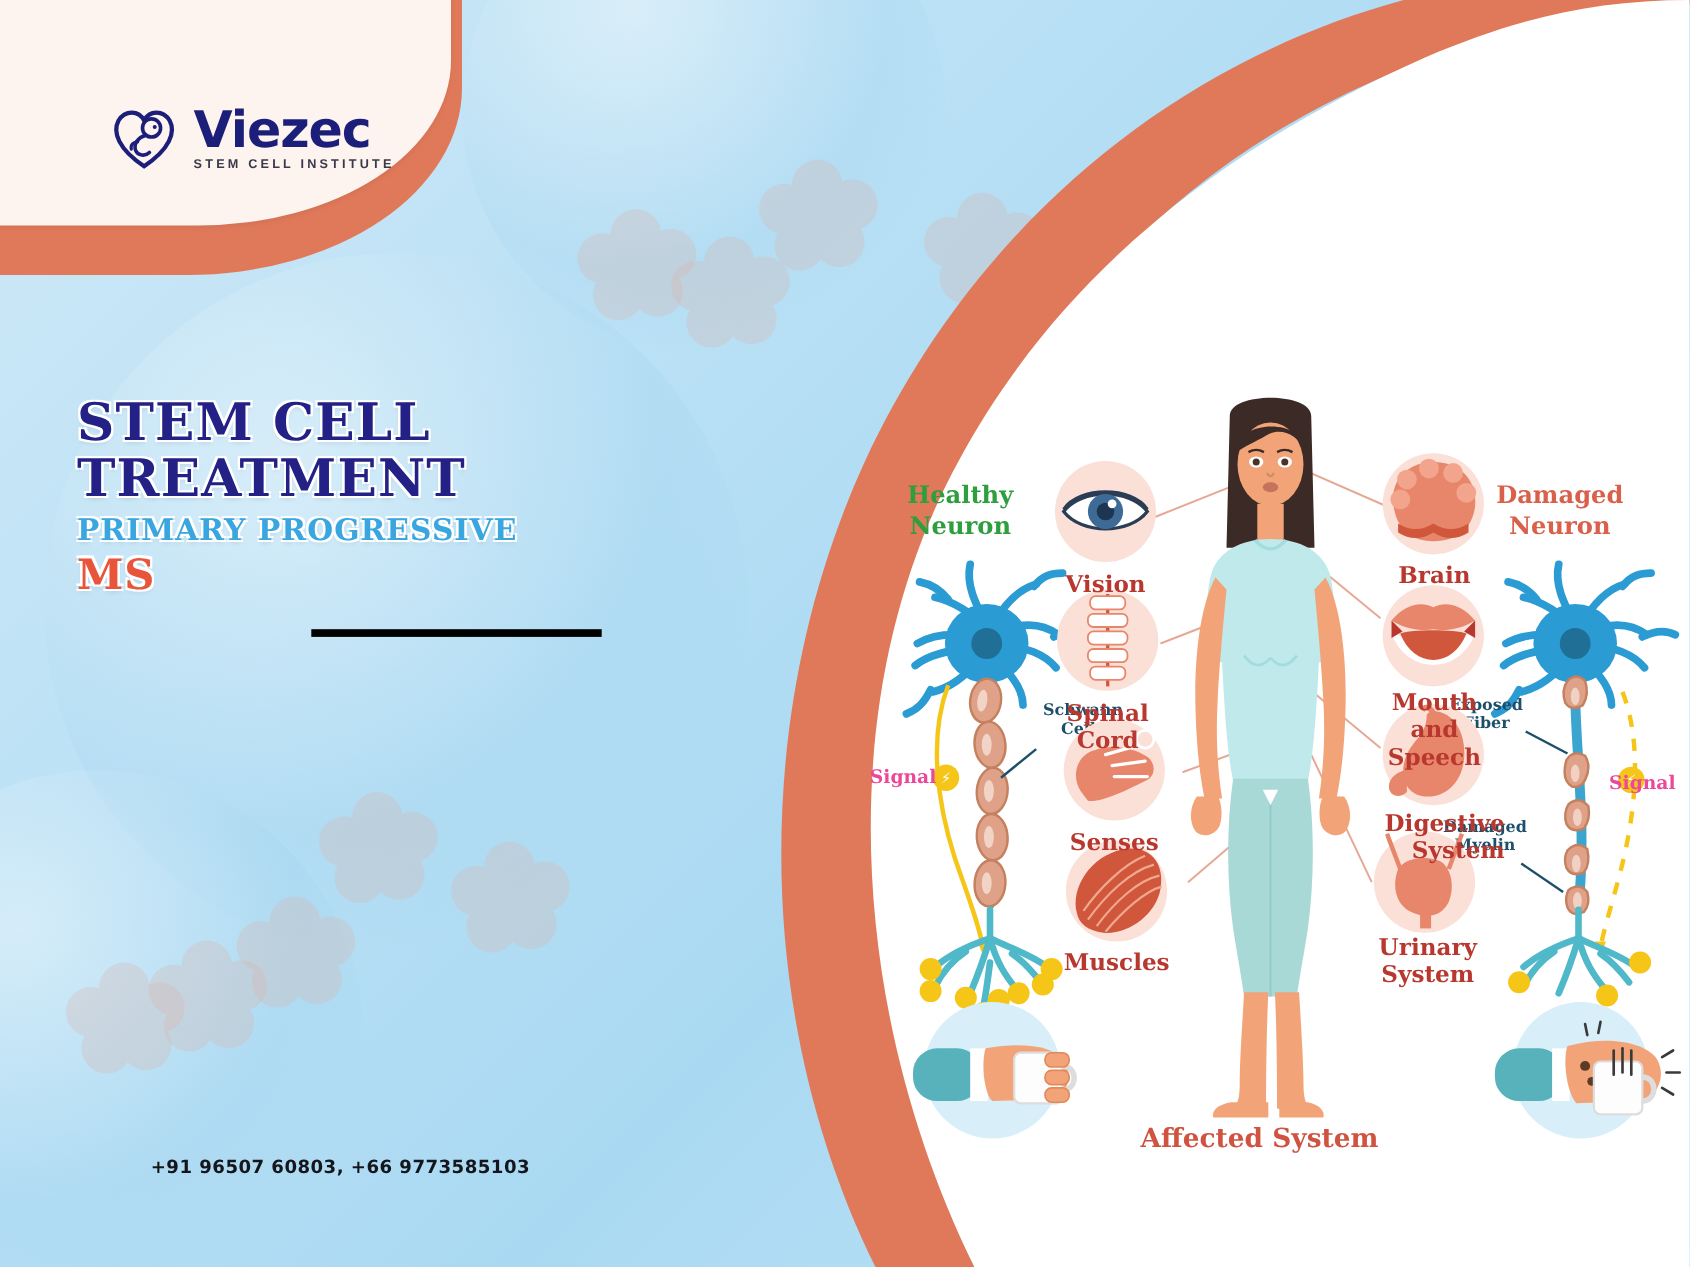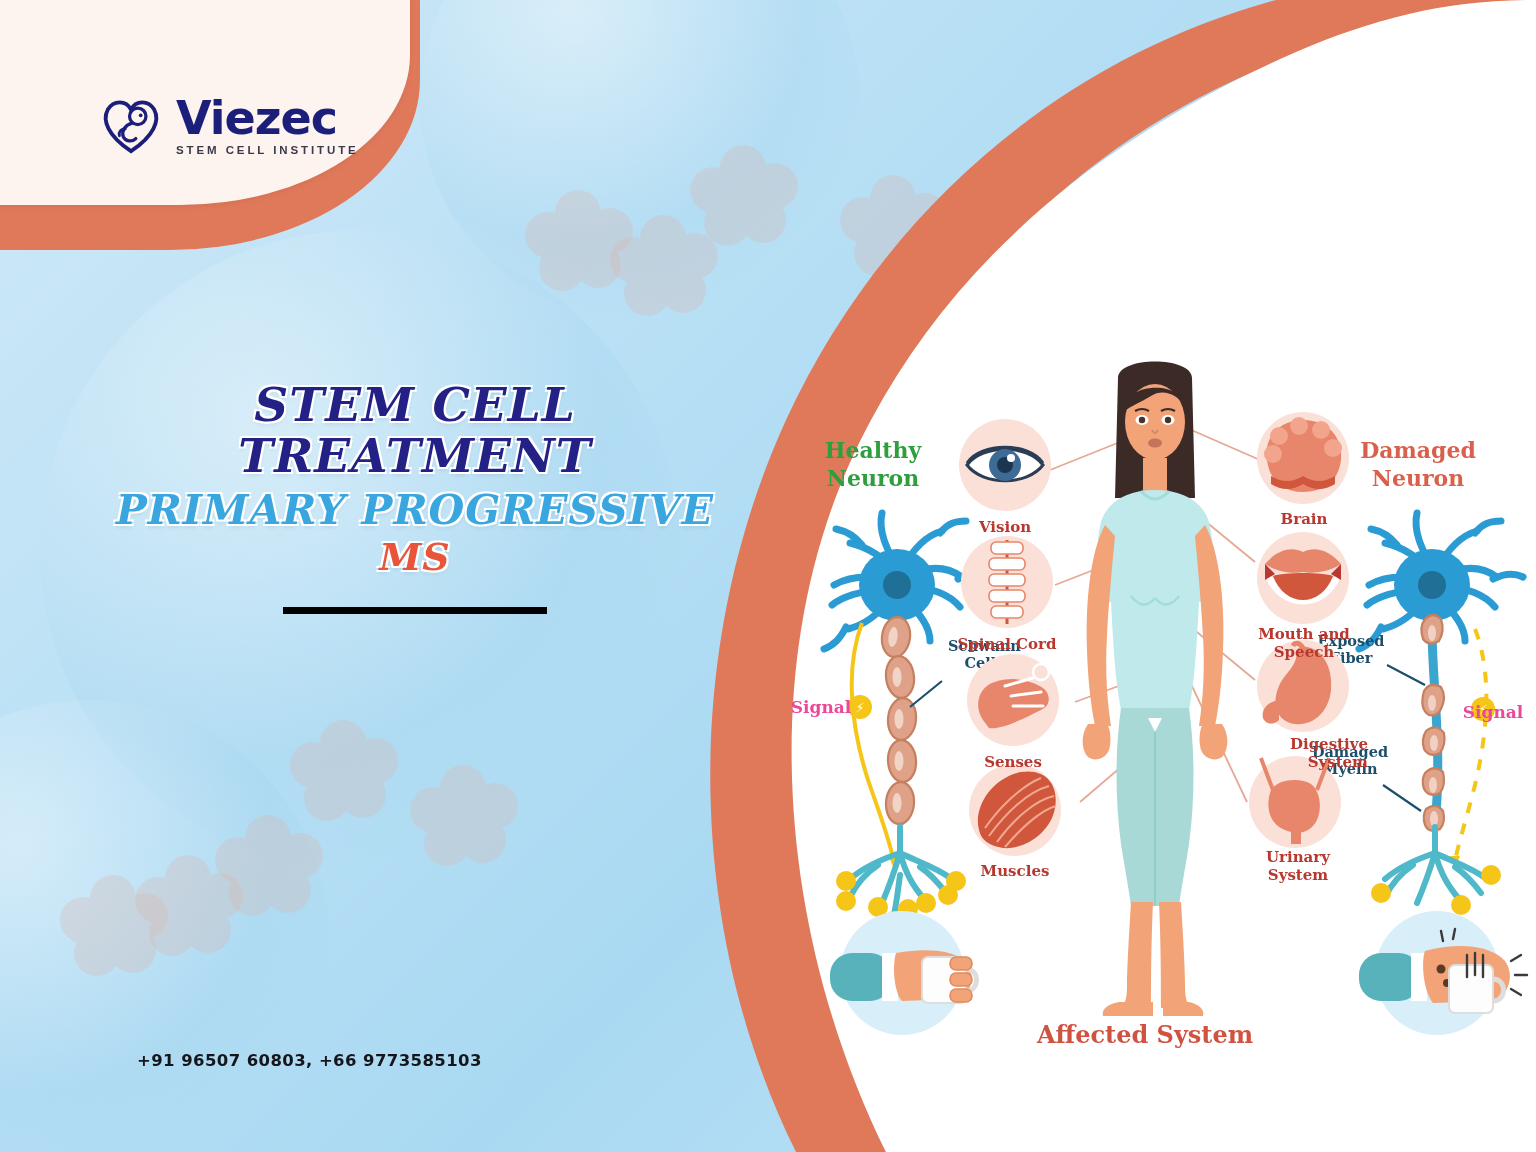--- a/index.html
+++ b/index.html
@@ -37,50 +37,50 @@
   .white-panel{
     position:absolute;right:0;top:0;width:880px;height:1152px;
     background:#ffffff;z-index:3;
     clip-path: path("M 230 1152 C 120 930, 95 640, 215 420 C 300 262, 440 140, 640 52 C 720 18, 790 0, 880 0 L 880 1152 Z");
   }
   .orange-band{
     position:absolute;right:0;top:0;width:900px;height:1152px;z-index:2;
   }
 
   
-  .headline{position:absolute;left:70px;top:380px;width:690px;text-align:center;z-index:7;font-style:italic;}
+  .headline{position:absolute;left:70px;top:360px;width:690px;z-index:7;}
   .h-line{
     font-family:"DejaVu Serif", serif;
     font-weight:bold;letter-spacing:1px;line-height:1.08;
   }
   .h1{font-size:47px;color:#232185;
       text-shadow: -2px -2px 0 #fff, 2px -2px 0 #fff, -2px 2px 0 #fff, 2px 2px 0 #fff, 0 3px 5px rgba(0,0,0,.10);}
   .h2{font-size:37px;color:#3aa6e0;margin-top:6px;
       text-shadow: -2px -2px 0 #fff, 2px -2px 0 #fff, -2px 2px 0 #fff, 2px 2px 0 #fff, 0 3px 5px rgba(0,0,0,.10);}
-  .h3{font-size:41px;color:#3aa6e0;margin-top:6px;
+  .h3{font-size:27px;color:#3aa6e0;margin-top:6px;
       text-shadow: -2px -2px 0 #fff, 2px -2px 0 #fff, -2px 2px 0 #fff, 2px 2px 0 #fff, 0 3px 5px rgba(0,0,0,.10);}
   .h4{font-size:38px;color:#e8553a;margin-top:4px;
       text-shadow: -2px -2px 0 #fff, 2px -2px 0 #fff, -2px 2px 0 #fff, 2px 2px 0 #fff, 0 3px 5px rgba(0,0,0,.10);}
   .rule{width:264px;height:7px;background:#000;margin:30px auto 0;}
 
   
   .contact{position:absolute;left:137px;top:1048px;z-index:7;}
   .contact div{font-size:16.5px;font-weight:bold;color:#14161c;letter-spacing:.4px;line-height:1.6;
     font-family:"DejaVu Sans",sans-serif;}
 
   
   .diagram{position:absolute;left:760px;top:340px;width:776px;height:760px;z-index:8;}
   .neuron-title{position:absolute;text-align:center;font-family:"DejaVu Serif",serif;font-weight:bold;font-size:22px;line-height:1.25;}
   .t-healthy{left:28px;top:97px;width:170px;color:#2e9e3e;}
   .t-damaged{left:568px;top:97px;width:180px;color:#d9604a;}
 
   .lbl{position:absolute;font-family:"DejaVu Serif",serif;font-weight:bold;text-align:center;line-height:1.2;}
   .lbl-dark{color:#1d4f6b;font-size:14.5px;}
   .lbl-sig{color:#ec4899;font-size:17px;}
-  .lbl-organ{color:#b8372e;font-size:15px;}
+  .lbl-organ{color:#b8372e;font-size:21px;}
   .affected{position:absolute;left:250px;top:680px;width:270px;text-align:center;
     font-family:"DejaVu Serif",serif;font-weight:bold;font-size:24px;color:#cf5340;}
 
   svg{display:block;overflow:visible;}
 </style>
 </head>
 <body>
 
 <div class="bg-cellblob" style="left:40px;top:230px;width:640px;height:640px;"></div>
 <div class="bg-cellblob" style="left:420px;top:-120px;width:440px;height:440px;"></div>

